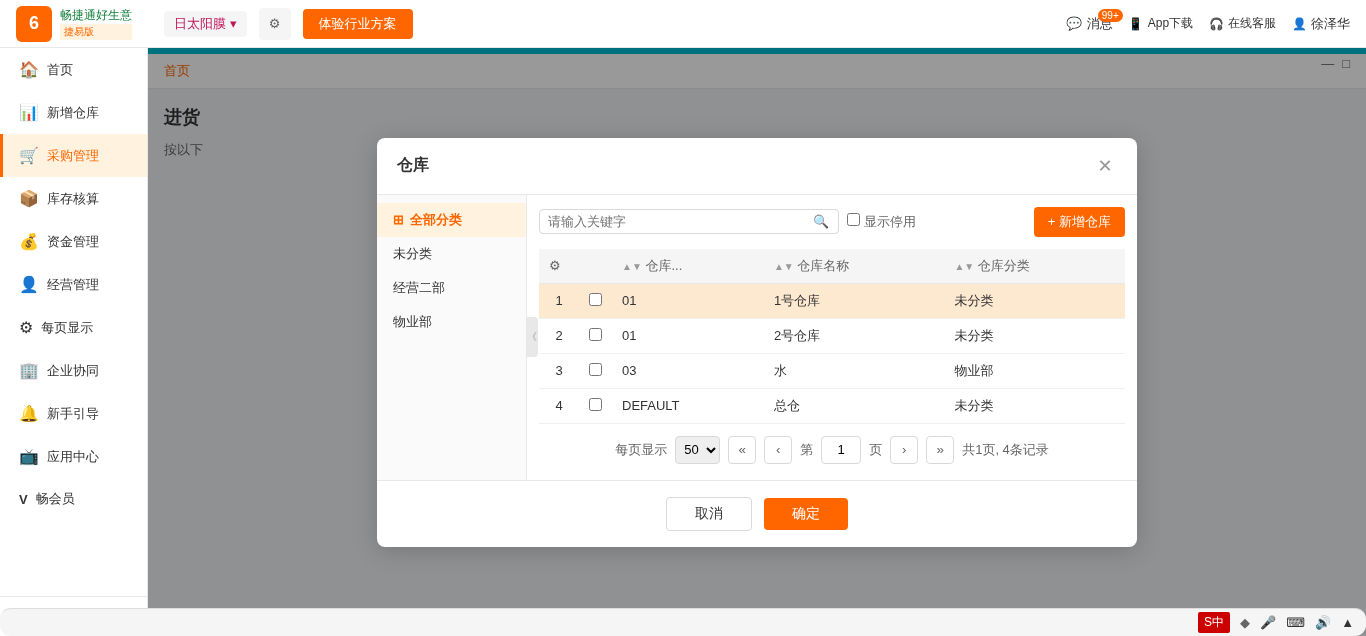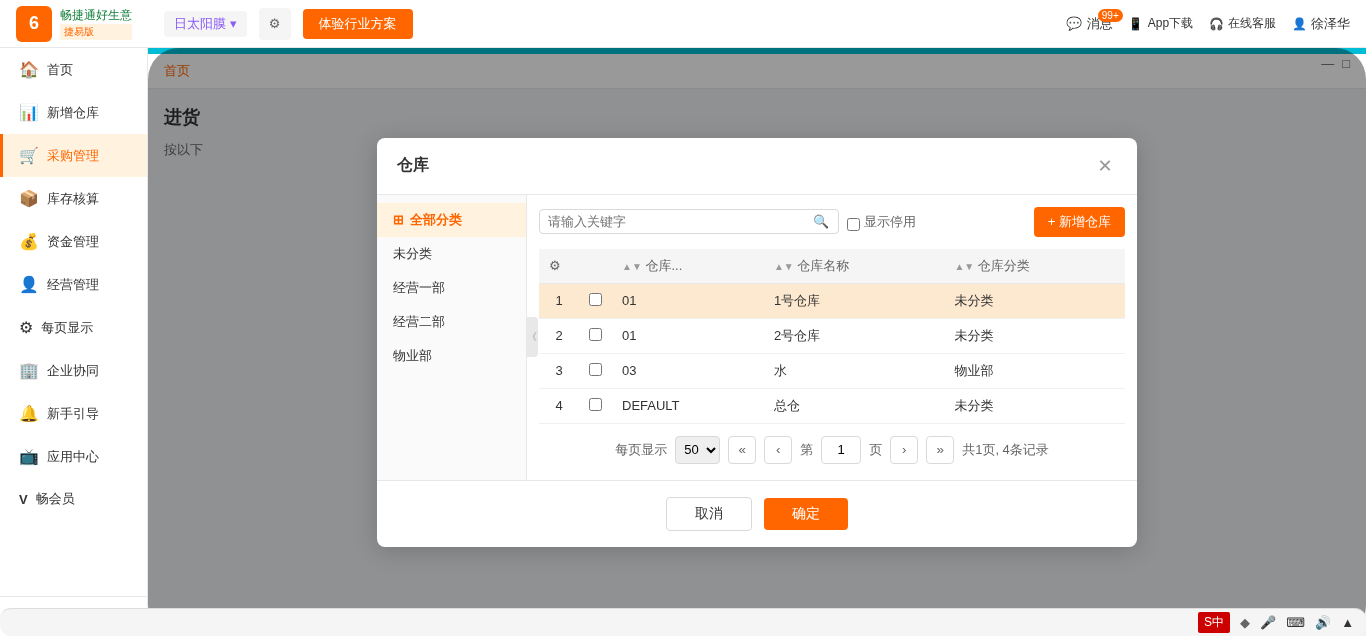--- a/index.html
+++ b/index.html
@@ -32,21 +32,21 @@
     .logo-badge { font-size: 10px; color: #f60; background: #fff3e0; padding: 1px 4px; border-radius: 2px; }
     .header-middle {
       flex: 1;
       display: flex;
       align-items: center;
       gap: 12px;
     }
     .store-selector {
       display: flex; align-items: center; gap: 4px;
       background: #f5f5f5; border-radius: 4px; padding: 4px 10px;
-      cursor: pointer; font-size: 13px; color: #8b5cf6;
+      cursor: pointer; font-size: 13px; color: #be185d;
     }
     .gear-btn {
       width: 32px; height: 32px;
       background: #f5f5f5; border-radius: 4px;
       display: flex; align-items: center; justify-content: center;
       cursor: pointer; color: #666;
     }
     .trial-btn {
       background: #f60; color: #fff;
       border: none; border-radius: 4px;
@@ -122,21 +122,20 @@
       margin-bottom: 12px; flex-wrap: wrap;
     }
     .toolbar-label { font-size: 13px; color: #666; }
 
     
     .modal-overlay {
       position: absolute; top: 0; left: 0; right: 0; bottom: 0;
       background: rgba(0,0,0,0.4);
       display: flex; align-items: center; justify-content: center;
       z-index: 100;
-      border-radius: 31px;
     }
     .modal {
       background: #fff;
       border-radius: 8px;
       width: 760px;
       max-height: 560px;
       display: flex; flex-direction: column;
       box-shadow: 0 4px 24px rgba(0,0,0,0.18);
     }
     .modal-header {
@@ -199,21 +198,21 @@
       padding: 4px 8px; background: #fff;
       flex: 1; max-width: 300px;
     }
     .search-input {
       border: none; outline: none;
       font-size: 13px; color: #333; width: 100%;
       background: transparent;
     }
     .search-icon { color: #999; cursor: pointer; }
     .show-disabled {
-      display: flex; align-items: flex-end; gap: 4px;
+      display: flex; align-items: flex-start; gap: 4px;
       font-size: 13px; color: #666;
     }
     .new-btn {
       background: #f60; color: #fff;
       border: none; border-radius: 4px;
       padding: 6px 14px; cursor: pointer;
       font-size: 13px; margin-left: auto;
     }
 
     
@@ -417,23 +416,20 @@
 
         <div class="modal-body">
 
           <div class="cat-panel">
             <div class="cat-all">
               <span style="color:#f60;">⊞</span>
               <span>全部分类</span>
             </div>
             <div class="cat-item">
               <span>未分类</span>
-            </div>
-            <div class="cat-item">
-              <span>经营一部</span>
             </div>
             <div class="cat-item">
               <span>经营二部</span>
             </div>
             <div class="cat-item">
               <span>物业部</span>
             </div>
             <div class="collapse-btn">《</div>
           </div>
 

